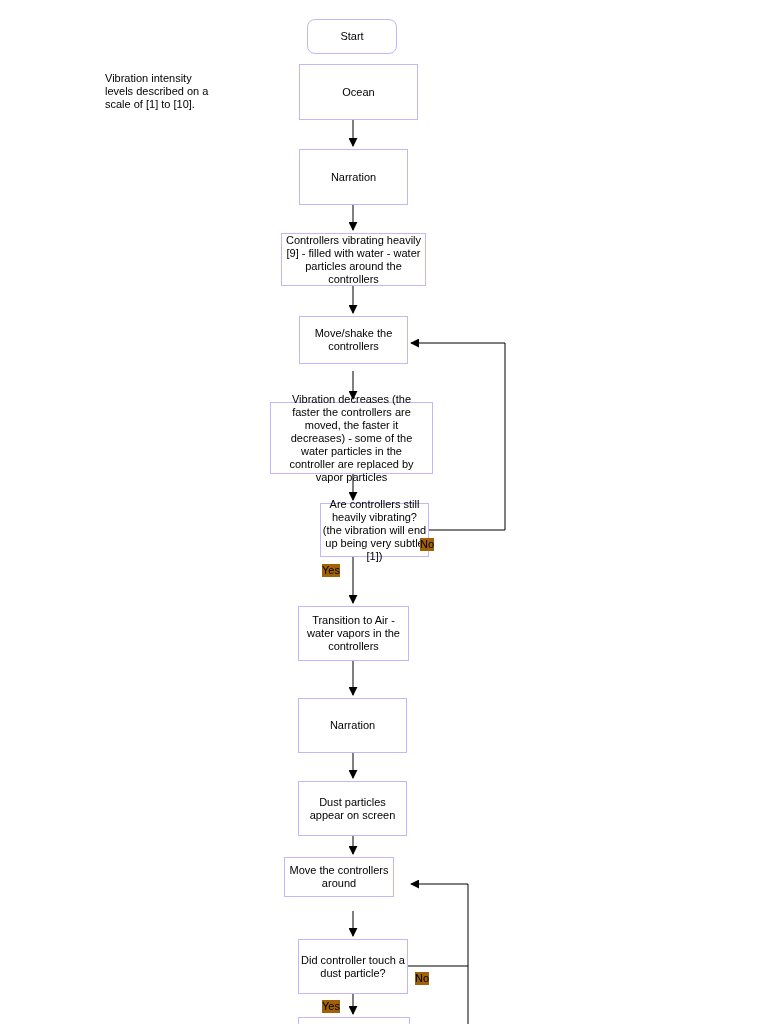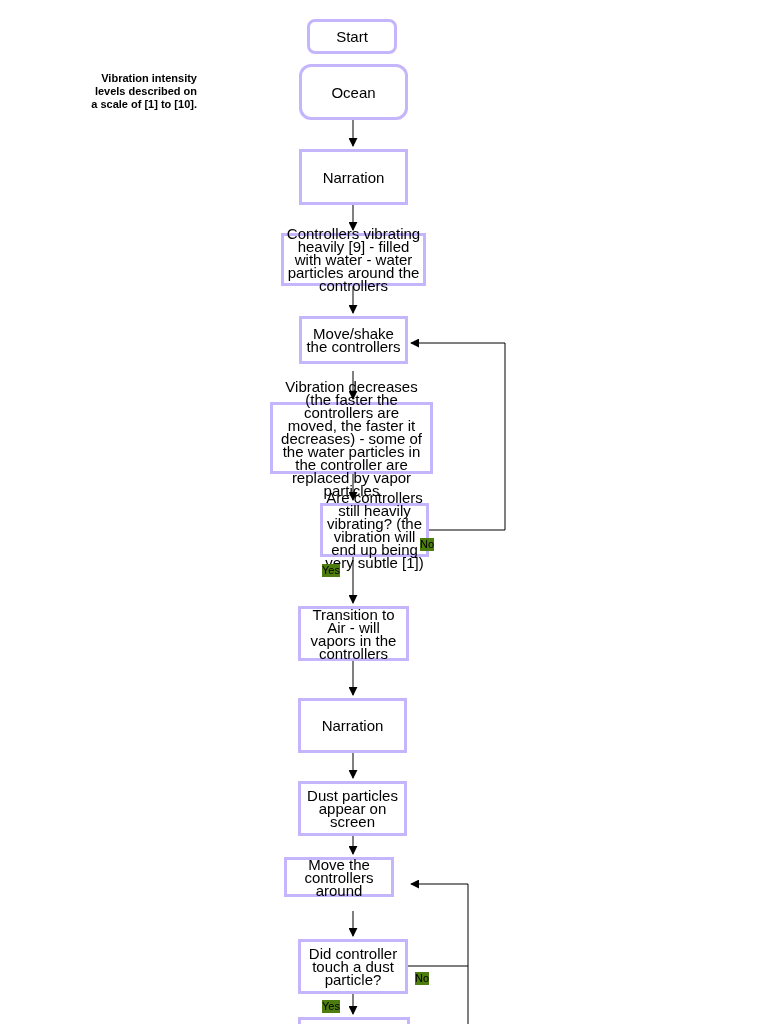--- a/index.html
+++ b/index.html
@@ -11,48 +11,47 @@
     color: #000000;
     overflow: hidden;
   }
   .edges {
     position: absolute; left: 0; top: 0; z-index: 1;
   }
   .node {
     position: absolute;
     box-sizing: border-box;
     background: #ffffff;
-    border: 3px solid #c4b5fd;
+    border: 1px solid #c4b5fd;
     display: flex;
     align-items: center;
     justify-content: center;
     text-align: center;
-    font-size: 15px;
+    font-size: 11px;
     line-height: 13px;
     padding: 0 2px;
     z-index: 2;
   }
   .node.rounded { border-radius: 8px; }
   .annotation {
     position: absolute;
-    left: 87px; top: 72px; width: 110px;
-    text-align: right;
+    left: 105px; top: 72px; width: 110px;
+    text-align: left;
     font-size: 11px; line-height: 13px;
     z-index: 2;
-    font-weight: bold;
   }
   .edge-label {
     position: absolute;
     font-size: 11px; line-height: 13px;
-    background: #4d7c0f;
+    background: #a16207;
     z-index: 3;
   }
   
   .n-start            { left: 307px; top: 19px;  width: 90px;  height: 35px; }
-  .n-ocean            { left: 299px; top: 64px;  width: 109px; height: 56px; border-radius: 12px; }
+  .n-ocean            { left: 299px; top: 64px;  width: 119px; height: 56px; }
   .n-narration1       { left: 299px; top: 149px; width: 109px; height: 56px; }
   .n-controllers-vib  { left: 281px; top: 233px; width: 145px; height: 53px; padding: 0 1px; }
   .n-move-shake       { left: 299px; top: 316px; width: 109px; height: 48px; }
   .n-vib-decreases    { left: 270px; top: 402px; width: 163px; height: 72px; padding: 0 7px; }
   .n-still-vibrating  { left: 298px; top: 503px; width: 109px; height: 54px; padding: 0 1px; margin-left: 22px; }
   .n-transition-air   { left: 298px; top: 606px; width: 111px; height: 55px; }
   .n-narration2       { left: 298px; top: 698px; width: 109px; height: 55px; }
   .n-dust-particles   { left: 298px; top: 781px; width: 109px; height: 55px; }
   .n-move-controllers { left: 284px; top: 857px; width: 110px; height: 40px; }
   .n-touch-dust       { left: 298px; top: 939px; width: 110px; height: 55px; }
@@ -98,21 +97,21 @@
 <div class="node n-narration1">Narration</div>
 
 <div class="node n-controllers-vib">Controllers vibrating heavily [9] - filled with water - water particles around the controllers</div>
 
 <div class="node n-move-shake">Move/shake the controllers</div>
 
 <div class="node n-vib-decreases">Vibration decreases (the faster the controllers are moved, the faster it decreases) - some of the water particles in the controller are replaced by vapor particles</div>
 
 <div class="node n-still-vibrating">Are controllers still heavily vibrating? (the vibration will end up being very subtle [1])</div>
 
-<div class="node n-transition-air">Transition to Air - will vapors in the controllers</div>
+<div class="node n-transition-air">Transition to Air - water vapors in the controllers</div>
 
 <div class="node n-narration2">Narration</div>
 
 <div class="node n-dust-particles">Dust particles appear on screen</div>
 
 <div class="node n-move-controllers">Move the controllers around</div>
 
 <div class="node n-touch-dust">Did controller touch a dust particle?</div>
 
 <div class="node n-bottom-partial"></div>

